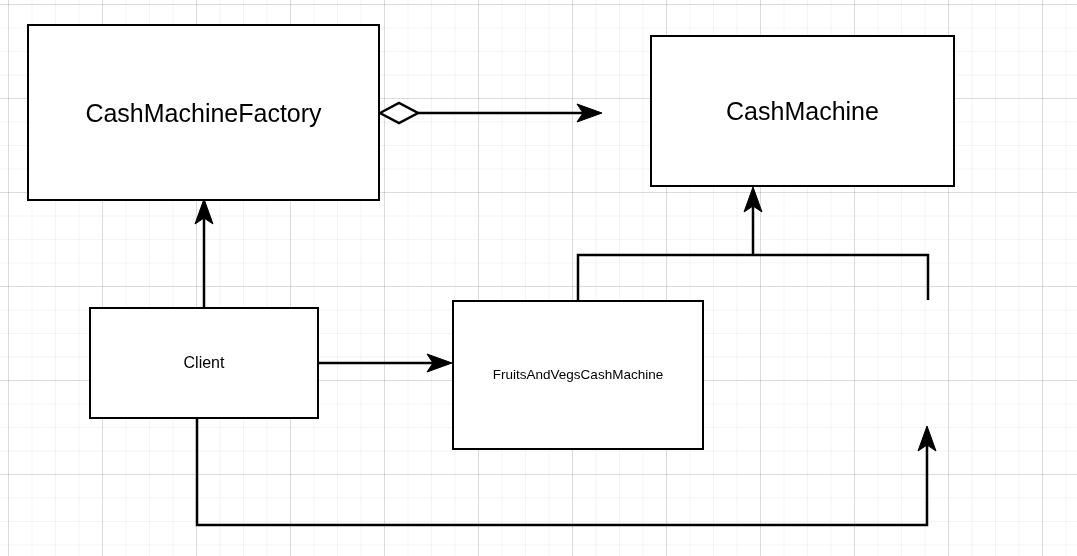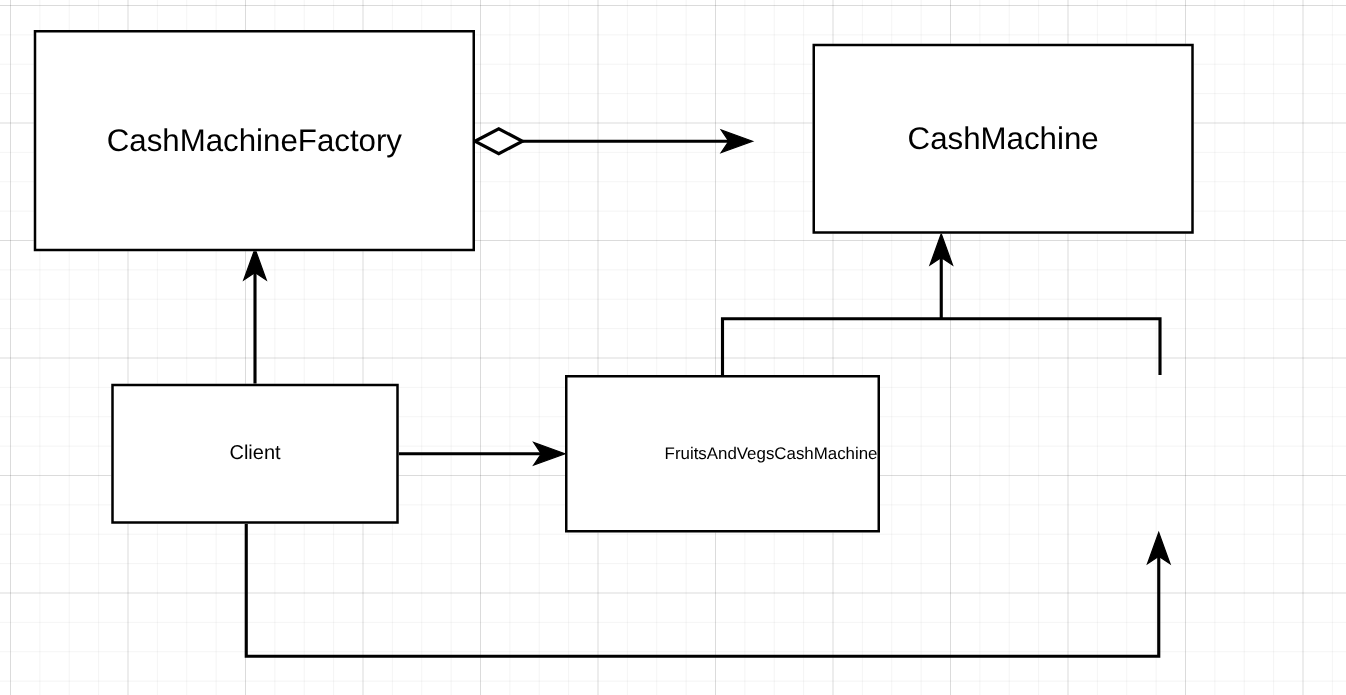--- a/index.html
+++ b/index.html
@@ -100,18 +100,18 @@
   </div>
 
   <div class="node size-lg" style="left:602px; top:35px; width:305px; height:152px;margin-left:48px;">
     <span class="node-label">CashMachine</span>
   </div>
 
   <div class="node size-md" style="left:89px; top:307px; width:230px; height:112px;">
     <span class="node-label">Client</span>
   </div>
 
-  <div class="node size-sm" style="left:452px; top:300px; width:252px; height:126px;justify-content:flex-end;">
+  <div class="node size-sm" style="left:452px; top:300px; width:252px; height:150px;">
     <span class="node-label">FruitsAndVegsCashMachine</span>
   </div>
 
 
 </div>
 
 </body></html>

